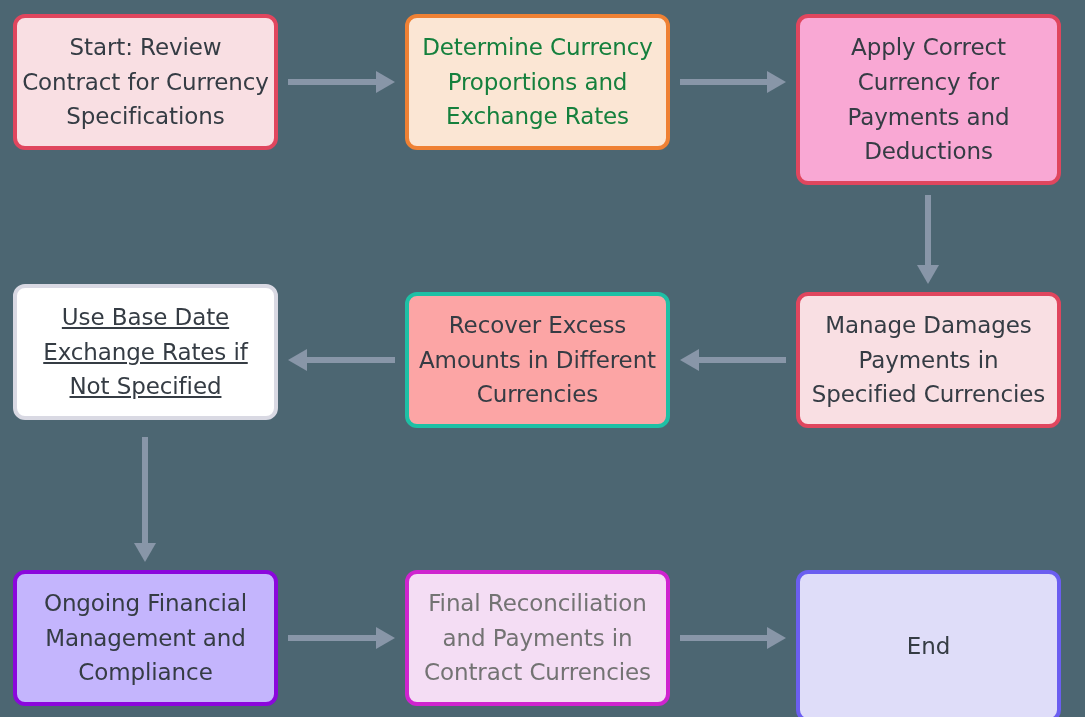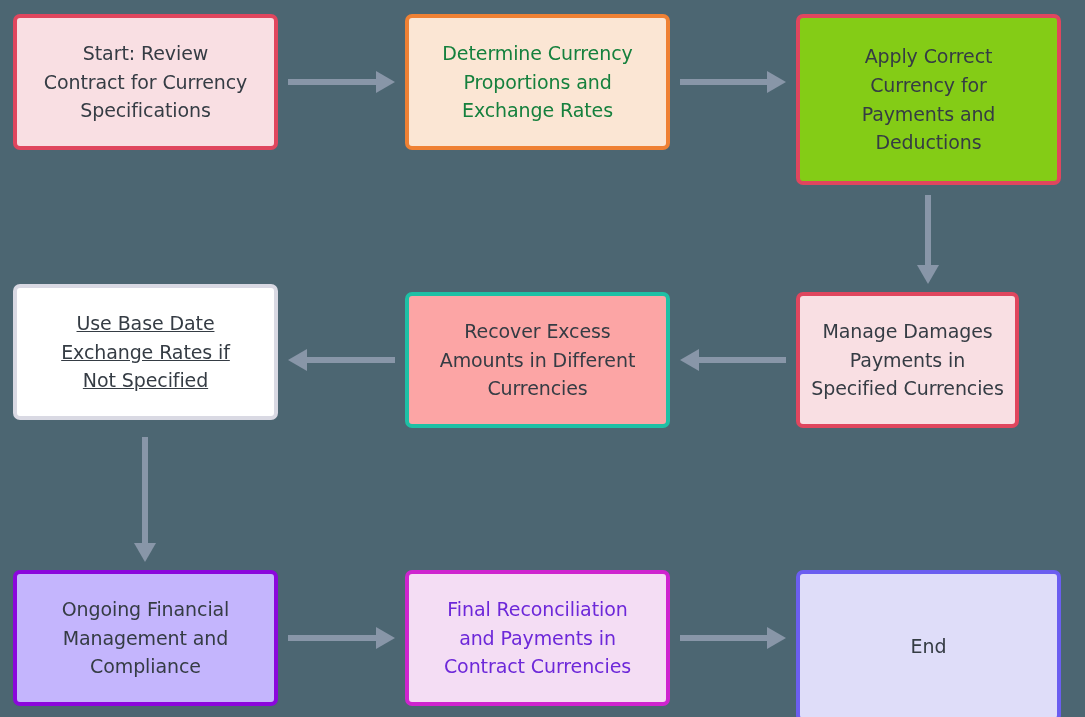--- a/index.html
+++ b/index.html
@@ -15,25 +15,25 @@
     overflow: hidden;
     font-family: "DejaVu Sans", "Liberation Sans", sans-serif;
   }
   .node {
     position: absolute;
     box-sizing: border-box;
     display: flex;
     align-items: center;
     justify-content: center;
     text-align: center;
-    border-radius: 7px;
+    border-radius: 12px;
     border-style: solid;
     border-width: 4px;
     color: #353c44;
-    font-size: 19px;
+    font-size: 23px;
     line-height: 1.52;
     letter-spacing: -0.1px;
     padding: 4px 1px;
     white-space: pre-line;
   }
   #arrow-layer {
     position: absolute;
     left: 0;
     top: 0;
     width: 1085px;
@@ -79,34 +79,34 @@
         <polygon points="786,638 767,627 767,649" fill="#8896a8"></polygon>
       </g>
     </svg>
   <div id="node-layer">
       <div class="node" style="left: 13px; top: 14px; width: 265px; height: 136px; background: rgb(249, 223, 227); border-color: rgb(224, 70, 94); color: rgb(53, 60, 68);">Start: Review
 Contract for Currency
 Specifications</div>
       <div class="node" style="left: 405px; top: 14px; width: 265px; height: 136px; background: rgb(251, 230, 212); border-color: rgb(239, 129, 52); color: #15803d;">Determine Currency
 Proportions and
 Exchange Rates</div>
-      <div class="node" style="left: 796px; top: 14px; width: 265px; height: 171px; background: #84cc16; border-color: rgb(224, 70, 94); color: rgb(53, 60, 68);">Apply Correct
+      <div class="node" style="left: 796px; top: 14px; width: 265px; height: 171px; background: #f9a8d4; border-color: rgb(224, 70, 94); color: rgb(53, 60, 68);">Apply Correct
 Currency for
 Payments and
 Deductions</div>
-      <div class="node" style="left: 796px; top: 292px; width: 223px; height: 136px; background: rgb(249, 223, 227); border-color: rgb(224, 70, 94); color: rgb(53, 60, 68);">Manage Damages
+      <div class="node" style="left: 796px; top: 292px; width: 265px; height: 136px; background: rgb(249, 223, 227); border-color: rgb(224, 70, 94); color: rgb(53, 60, 68);">Manage Damages
 Payments in
 Specified Currencies</div>
       <div class="node" style="left: 405px; top: 292px; width: 265px; height: 136px; background: #fca5a5; border-color: rgb(30, 192, 165); color: rgb(53, 60, 68);">Recover Excess
 Amounts in Different
 Currencies</div>
       <div class="node" style="left: 13px; top: 284px; width: 265px; height: 136px; background: rgb(255, 255, 255); border-color: rgb(217, 217, 227); color: rgb(53, 60, 68); text-decoration: underline;">Use Base Date
 Exchange Rates if
 Not Specified</div>
       <div class="node" style="left: 13px; top: 570px; width: 265px; height: 136px; background: #c4b5fd; border-color: rgb(139, 7, 220); color: rgb(53, 60, 68);">Ongoing Financial
 Management and
 Compliance</div>
-      <div class="node" style="left: 405px; top: 570px; width: 265px; height: 136px; background: rgb(244, 221, 244); border-color: rgb(207, 36, 207); color: #6d28d9;">Final Reconciliation
+      <div class="node" style="left: 405px; top: 570px; width: 265px; height: 136px; background: rgb(244, 221, 244); border-color: rgb(207, 36, 207); color: #737373;">Final Reconciliation
 and Payments in
 Contract Currencies</div>
       <div class="node" style="left: 796px; top: 570px; width: 265px; height: 152px; background: rgb(223, 221, 249); border-color: rgb(107, 94, 240); color: rgb(53, 60, 68);">End</div>
     </div>
 </div>
 
 </body></html>

